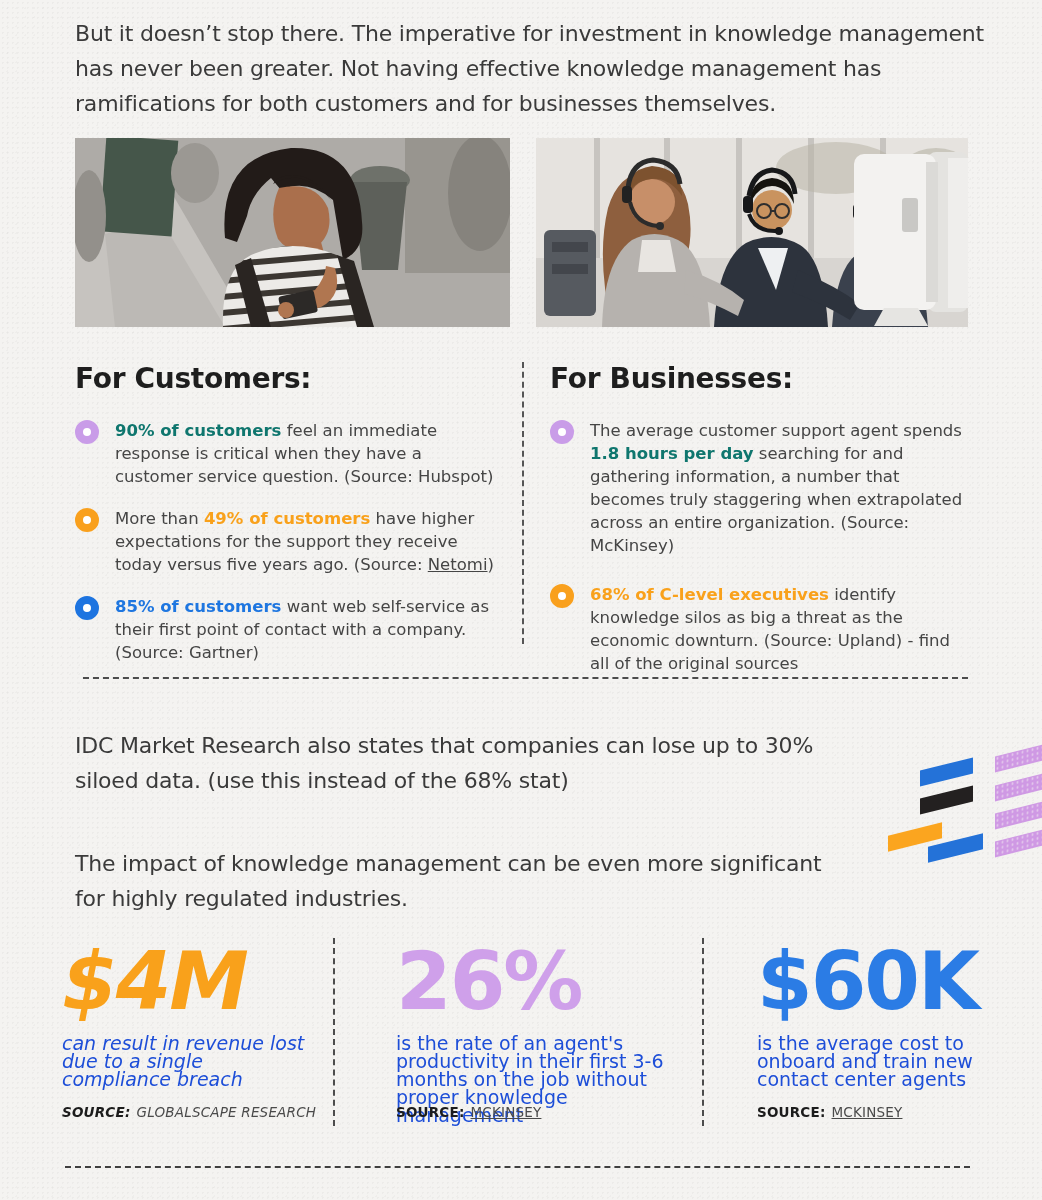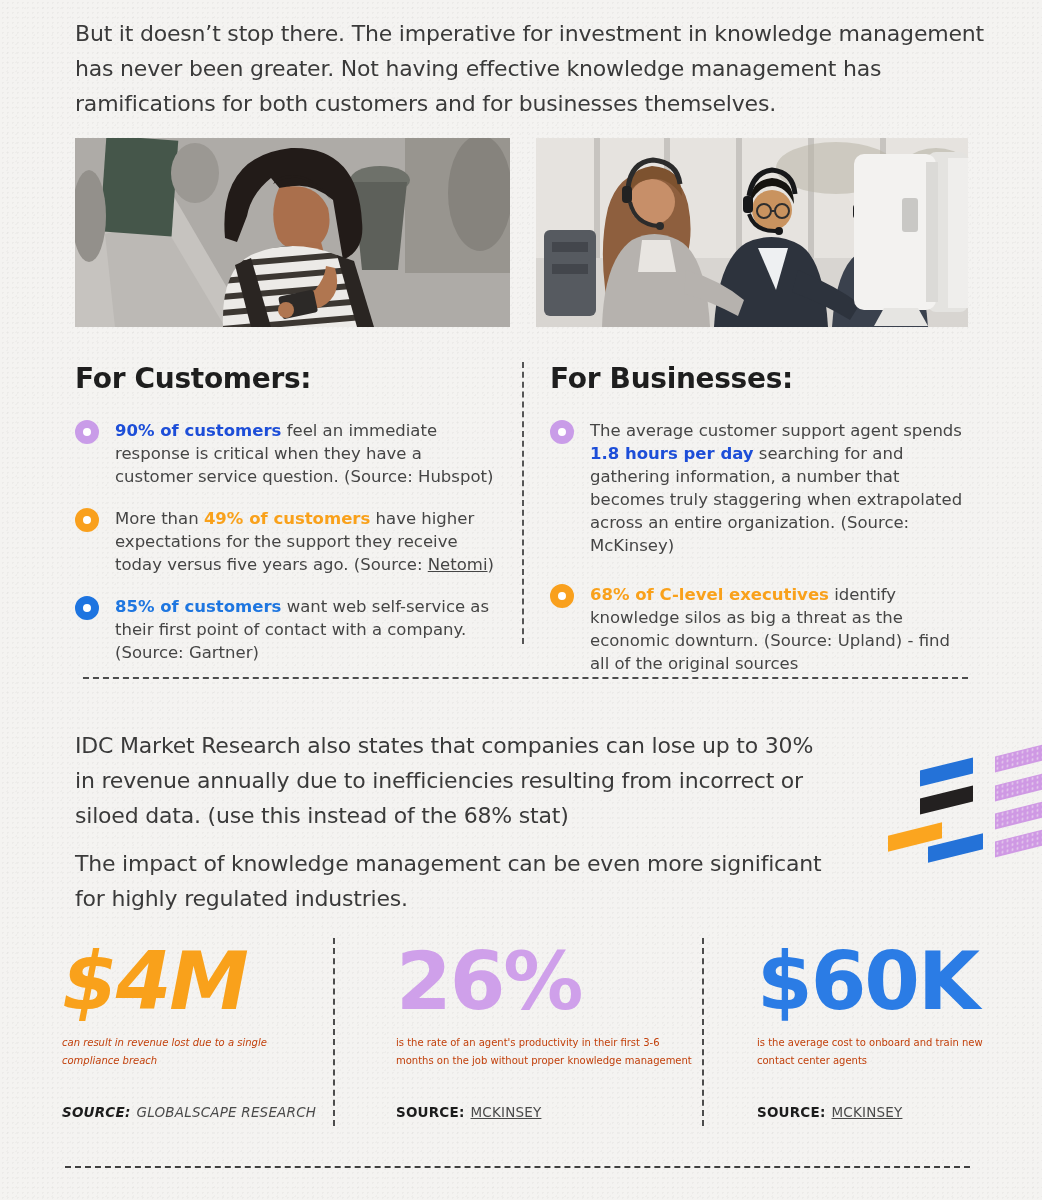--- a/index.html
+++ b/index.html
@@ -37,21 +37,21 @@
   .col-divider { position:absolute; left:447px; top:0; height:282px; border-left:2px dashed #555; }
   .col h2 { font-size:28px; font-weight:bold; color:#1e1e1e; letter-spacing:-0.3px; margin-bottom:24px; }
   .bullet { display:flex; margin-bottom:19px; }
   .bullet-b { margin-bottom:26px; }
   .dot { flex:0 0 24px; width:24px; height:24px; border-radius:50%; background:#ffffff; margin-right:16px; margin-top:1px; }
   .dot-lilac  { border:8px solid #c99ce8; }
   .dot-orange { border:8px solid #f9a01d; }
   .dot-blue   { border:8px solid #1d74e0; }
   .btxt { font-size:16.5px; line-height:23px; color:#454545; }
   .hl { font-weight:bold; }
-  .hl-lilac  { color:#1d4ed8; }
+  .hl-lilac  { color:#0f766e; }
   .hl-orange { color:#f9a11b; }
   .hl-blue   { color:#1e76e0; }
   .src-link { text-decoration:underline; cursor:pointer; }
 
   
   .hdivider { left:83px; width:885px; border-top:2.5px dashed #4c4c4c; }
   .hdivider-bottom { left:65px; width:905px; border-top:2.5px dashed #3f3f3f; }
   .vdivider { border-left:2px dashed #4c4c4c; }
 
   
@@ -68,21 +68,21 @@
 
   
   .stat { position:absolute; top:944px; height:176px; }
   .stat-1 { left:62px;  width:252px;font-style:italic; }
   .stat-2 { left:396px; width:298px; }
   .stat-3 { left:757px; width:252px; }
   .stat-value { font-size:80px; font-weight:bold; line-height:0.95; letter-spacing:-2px; }
   .sv-orange { color:#f9a11b; }
   .sv-lilac  { color:#cfa0ea; }
   .sv-blue   { color:#2b7ce5; }
-  .stat-desc { margin-top:14px; font-size:10px; line-height:18px; color:#c2410c; font-weight:500; }
+  .stat-desc { margin-top:14px; font-size:19px; line-height:18px; color:#1d4ed8; font-weight:500; }
   .stat-source { position:absolute; left:0; bottom:0; font-size:13.5px; color:#4a4a4a; letter-spacing:0.2px; white-space:nowrap; }
   .stat-source b { color:#1c1c1c; font-weight:bold; margin-right:6px; }
 </style>
 </head>
 <body>
 
 <div class="abs para" style="left:75px; top:16px; width:900px;">
   <div class="line">But it doesn’t stop there. The imperative for investment in knowledge management</div>
   <div class="line">has never been greater. Not having effective knowledge management has</div>
   <div class="line">ramifications for both customers and for businesses themselves.</div>
@@ -221,21 +221,20 @@
       <span class="dot dot-orange"></span>
       <div class="btxt"><span></span><span class="hl hl-orange">68% of C-level executives</span><span> identify knowledge silos as big a threat as the economic downturn. (Source: Upland) - find all of the original sources</span></div>
     </div>
   </div>
 </div>
 
 <div class="abs hdivider" style="top:677px;"></div>
 
 <div class="abs para" style="left:75px; top:728px; width:780px;">
   <div class="line">IDC Market Research also states that companies can lose up to 30%</div>
-  <div class="line">in revenue annually due to inefficiencies resulting from incorrect or</div>
   <div class="line">siloed data. (use this instead of the 68% stat)</div>
 </div>
 
 <div class="abs para" style="left:75px; top:846px; width:800px;">
   <div class="line">The impact of knowledge management can be even more significant</div>
   <div class="line">for highly regulated industries.</div>
 </div>
 
 <div class="abs stripes">
   <div class="stripe st-blue" style="left:36px;  top:24px;  width:53px;"></div>

